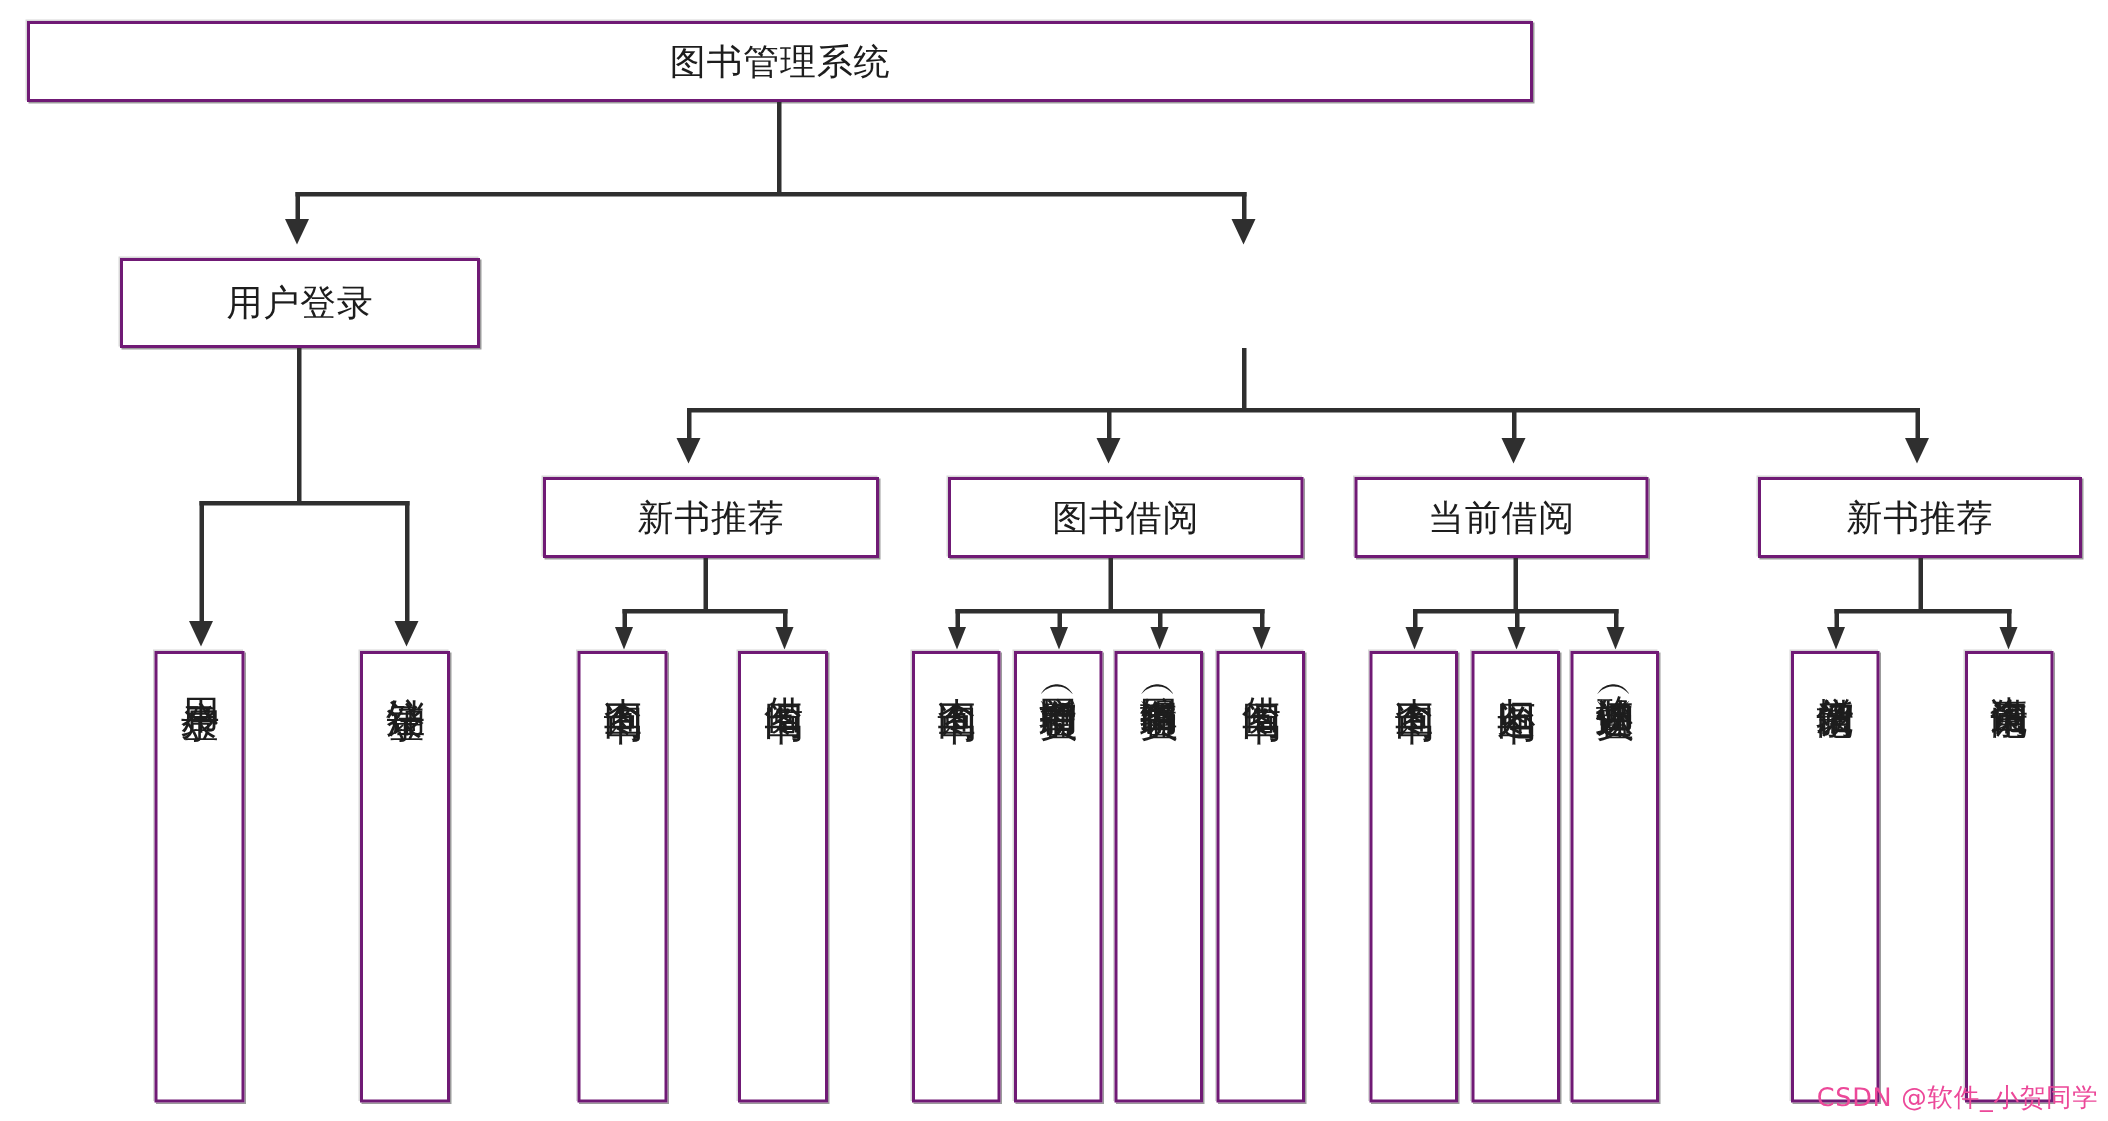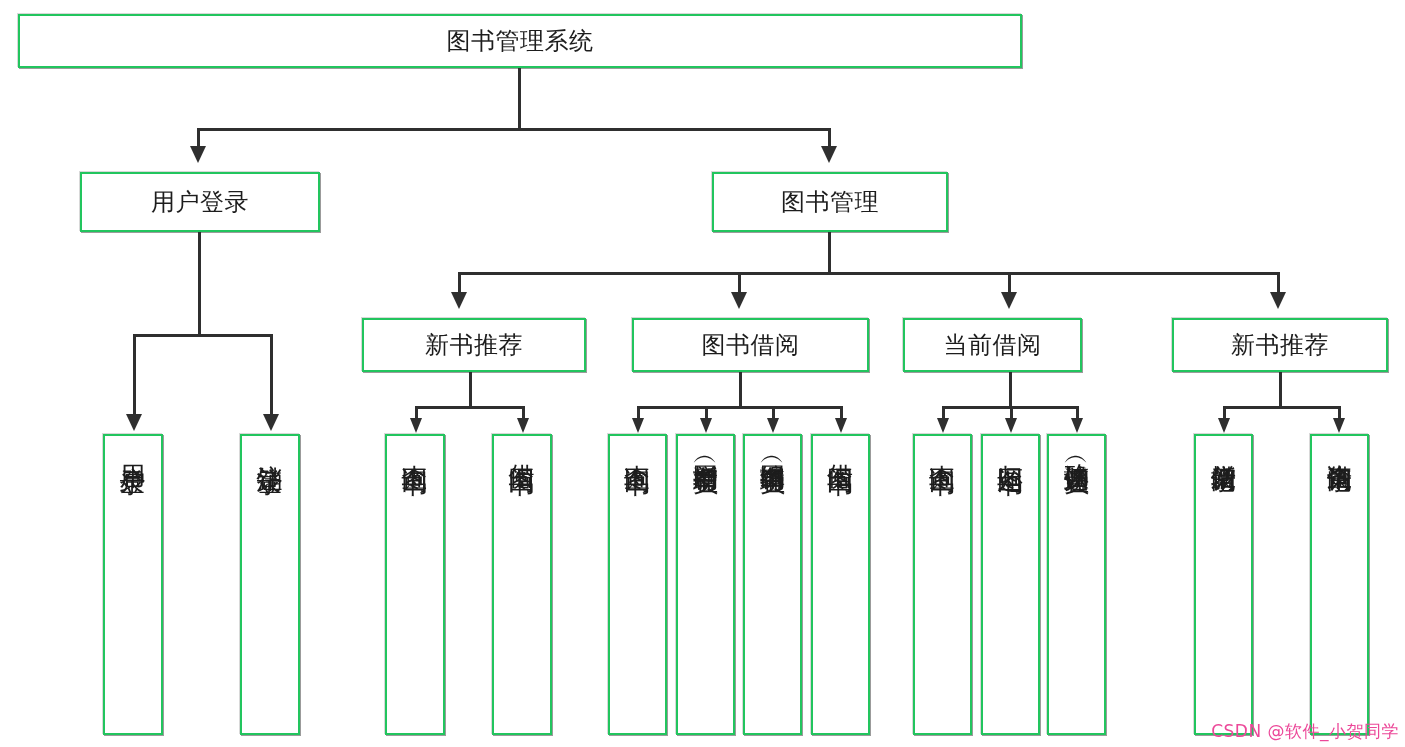--- a/index.html
+++ b/index.html
@@ -2,21 +2,21 @@
 <html><head>
 <meta charset="utf-8">
 <style>
   html,body{margin:0;padding:0;background:#ffffff;}
   body{font-family:"DejaVu Sans","Liberation Sans",sans-serif;}
   #canvas{position:relative;width:1405px;height:747px;background:#ffffff;overflow:hidden;}
   .node{
     position:absolute;
     box-sizing:border-box;
     background:#ffffff;
-    border:2px solid #22c55e;
+    border:2px solid #701a75;
     box-shadow:1px 1px 0 0 #9b9b9b, -1px -1px 0 0 #d8d8d8;
     display:flex;
     align-items:center;
     justify-content:center;
     color:#1d1d1d;
   }
   .node .label{
     display:block;
     text-align:center;
     line-height:1.12;
@@ -78,23 +78,20 @@
   <div class="hline" style="left:197px; top:128px; width:634px;"></div>
   <div class="vline" style="left:197px; top:128px; height:20px;"></div>
   <div class="vline" style="left:828px; top:128px; height:20px;"></div>
   <div class="arrow" style="left:190px; top:146px;"></div>
   <div class="arrow" style="left:821px; top:146px;"></div>
 
   <div class="node horiz" style="left:80px; top:172px; width:240px; height:60px;">
     <span class="label">用户登录</span>
   </div>
 
-  <div class="node horiz" style="left:712px; top:172px; width:236px; height:60px;">
-    <span class="label">图书管理</span>
-  </div>
 
   <div class="vline" style="left:198px; top:232px; height:104px;"></div>
   <div class="hline" style="left:133px; top:334px; width:140px;"></div>
   <div class="vline" style="left:133px; top:334px; height:82px;"></div>
   <div class="vline" style="left:270px; top:334px; height:82px;"></div>
   <div class="arrow" style="left:126px; top:414px;"></div>
   <div class="arrow" style="left:263px; top:414px;"></div>
 
   <div class="vline" style="left:828px; top:232px; height:42px;"></div>
   <div class="hline" style="left:458px; top:272px; width:822px;"></div>
@@ -106,21 +103,21 @@
   <div class="arrow" style="left:731px; top:292px;"></div>
   <div class="arrow" style="left:1001px; top:292px;"></div>
   <div class="arrow" style="left:1270px; top:292px;"></div>
 
   <div class="node horiz" style="left:362px; top:318px; width:224px; height:54px;">
     <span class="label">新书推荐</span>
   </div>
   <div class="node horiz" style="left:632px; top:318px; width:237px; height:54px;">
     <span class="label">图书借阅</span>
   </div>
-  <div class="node horiz" style="left:903px; top:318px; width:179px; height:54px;">
+  <div class="node horiz" style="left:903px; top:318px; width:196px; height:54px;">
     <span class="label">当前借阅</span>
   </div>
   <div class="node horiz" style="left:1172px; top:318px; width:216px; height:54px;">
     <span class="label">新书推荐</span>
   </div>
 
   <div class="vline" style="left:469px; top:372px; height:36px;"></div>
   <div class="hline" style="left:415px; top:406px; width:110px;"></div>
   <div class="vline" style="left:415px; top:406px; height:14px;"></div>
   <div class="vline" style="left:522px; top:406px; height:14px;"></div>

